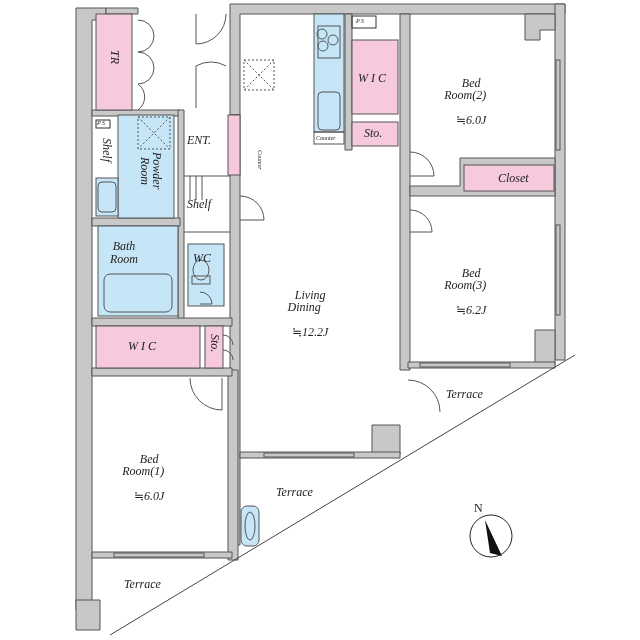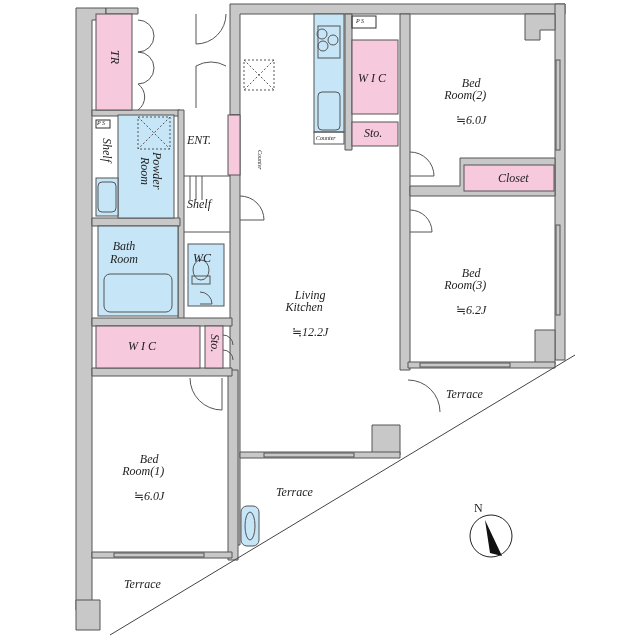--- a/index.html
+++ b/index.html
@@ -141,21 +141,21 @@
     <span>≒6.0J</span>
   </div>
   <div class="lbl sm" style="left:498px;top:172px;">Closet</div>
   <div class="lbl lg" style="left:444px;top:254px;">
     <span>Bed
 Room(3)</span><br>
     <span>≒6.2J</span>
   </div>
   <div class="lbl lg" style="left:280px;top:276px;">
     <span>Living
-Kitchen</span><br>
+Dining</span><br>
     <span>≒12.2J</span>
   </div>
   <div class="lbl lg" style="left:122px;top:440px;">
     <span>Bed
 Room(1)</span><br>
     <span>≒6.0J</span>
   </div>
   <div class="lbl sm" style="left:446px;top:388px;">Terrace</div>
   <div class="lbl sm" style="left:276px;top:486px;">Terrace</div>
   <div class="lbl sm" style="left:124px;top:578px;">Terrace</div>

